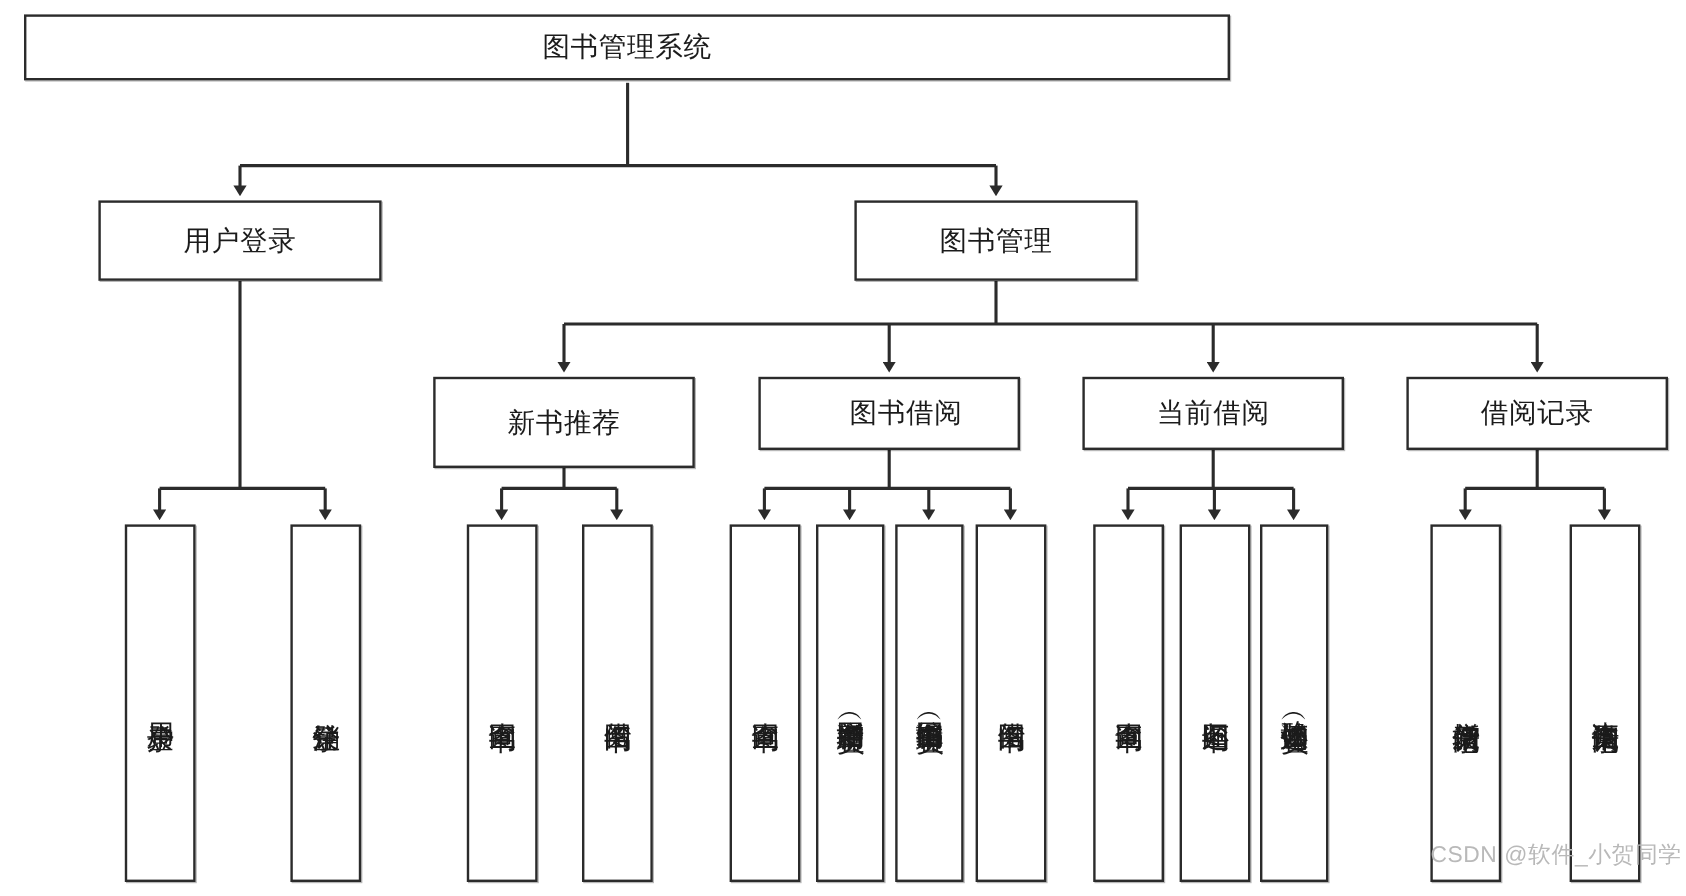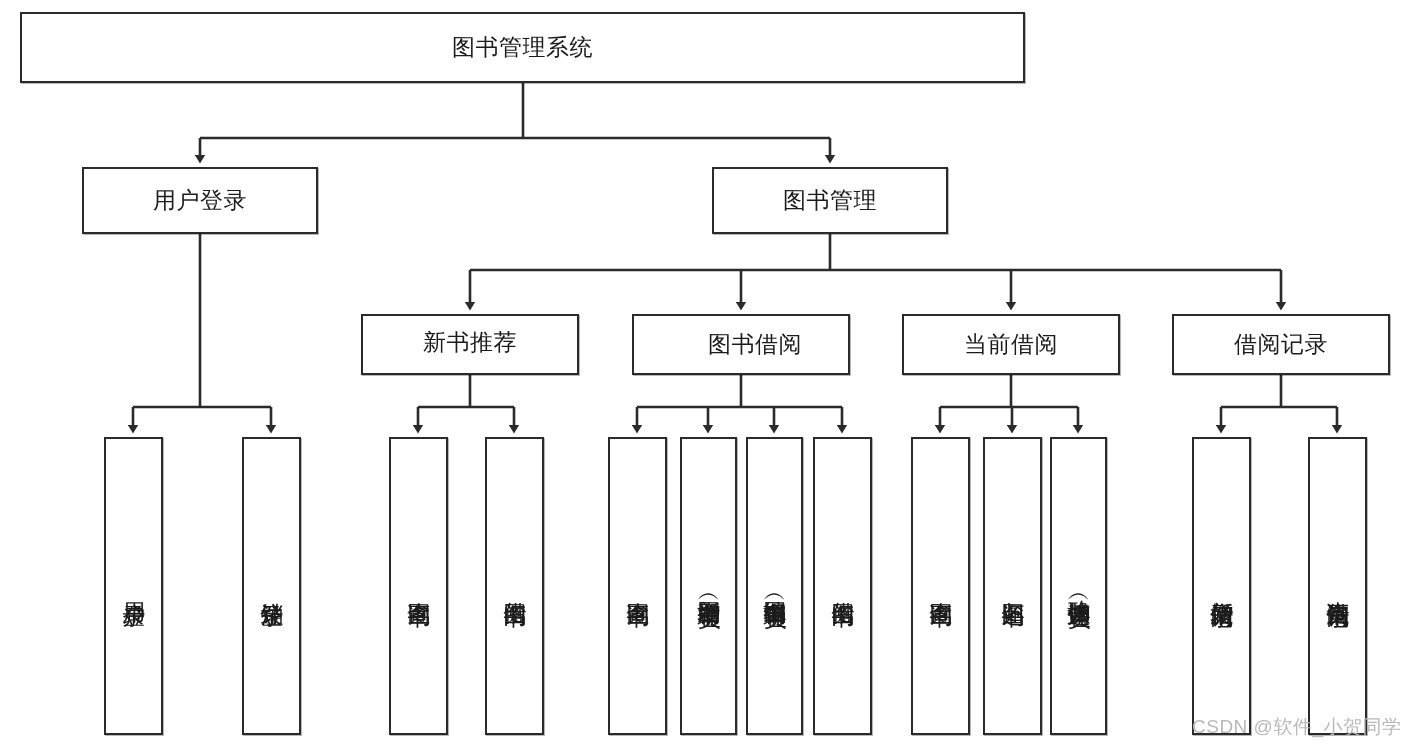--- a/index.html
+++ b/index.html
@@ -110,32 +110,32 @@
         <path d="M940,407 L940,426" marker-end="url(#arrowhead)"></path>
         <path d="M1012,407 L1012,426" marker-end="url(#arrowhead)"></path>
         <path d="M1078,407 L1078,426" marker-end="url(#arrowhead)"></path>
         <path d="M1281,375 L1281,407"></path>
         <path d="M1221,407 L1337,407"></path>
         <path d="M1221,407 L1221,426" marker-end="url(#arrowhead)"></path>
         <path d="M1337,407 L1337,426" marker-end="url(#arrowhead)"></path>
       </g>
   </svg>
 
-  <div class="node root horiz" style="left: 20px; top: 12px; width: 1005px; height: 71px; align-items: center;">
+  <div class="node root horiz" style="left: 20px; top: 12px; width: 1005px; height: 55px; align-items: center;">
     <span class="label">图书管理系统</span>
   </div>
 
   <div class="node horiz" style="left: 82px; top: 167px; width: 236px; height: 67px;">
     <span class="label">用户登录</span>
   </div>
   <div class="node horiz" style="left: 712px; top: 167px; width: 236px; height: 67px; justify-content: center;">
     <span class="label">图书管理</span>
   </div>
 
-  <div class="node horiz" style="left: 361px; top: 314px; width: 218px; height: 61px; font-family: Liberation Mono, monospace;">
+  <div class="node horiz" style="left: 361px; top: 314px; width: 218px; height: 76px;">
     <span class="label">新书推荐</span>
   </div>
   <div class="node horiz" style="left: 632px; top: 314px; width: 218px; height: 61px; padding-left: 28px;">
     <span class="label">图书借阅</span>
   </div>
   <div class="node horiz" style="left: 1172px; top: 314px; width: 218px; height: 61px;">
     <span class="label">借阅记录</span>
   </div>
   <div class="node horiz" style="left: 902px; top: 314px; width: 218px; height: 61px;">
     <span class="label">当前借阅</span>
@@ -174,15 +174,15 @@
   <div class="node vert" style="left: 1050px; top: 437px; width: 57px; height: 298px;">
     <span class="label">确认归还（管理员）</span>
   </div>
   <div class="node vert" style="left: 1192px; top: 437px; width: 59px; height: 298px;">
     <span class="label">新增借阅记录</span>
   </div>
   <div class="node vert" style="left: 1308px; top: 437px; width: 59px; height: 298px;">
     <span class="label">查询借阅记录</span>
   </div>
 
-  <div class="watermark" style="left:1192px; top:714px;">CSDN @软件_小贺同学</div>
+  <div class="watermark" style="left:1192px; top:699px;">CSDN @软件_小贺同学</div>
 
 </div>
 
 </body></html>

